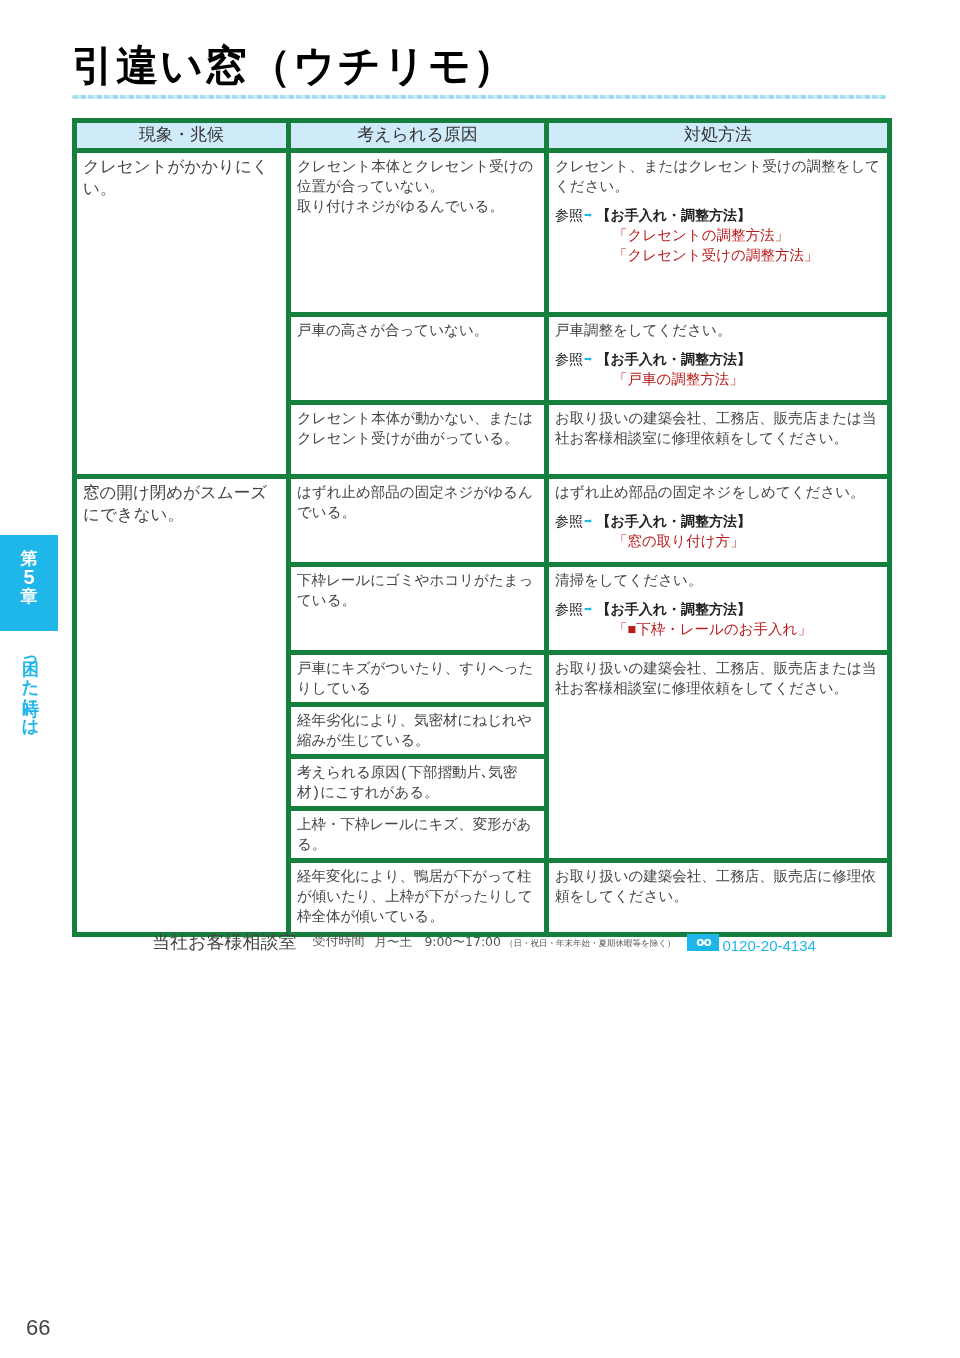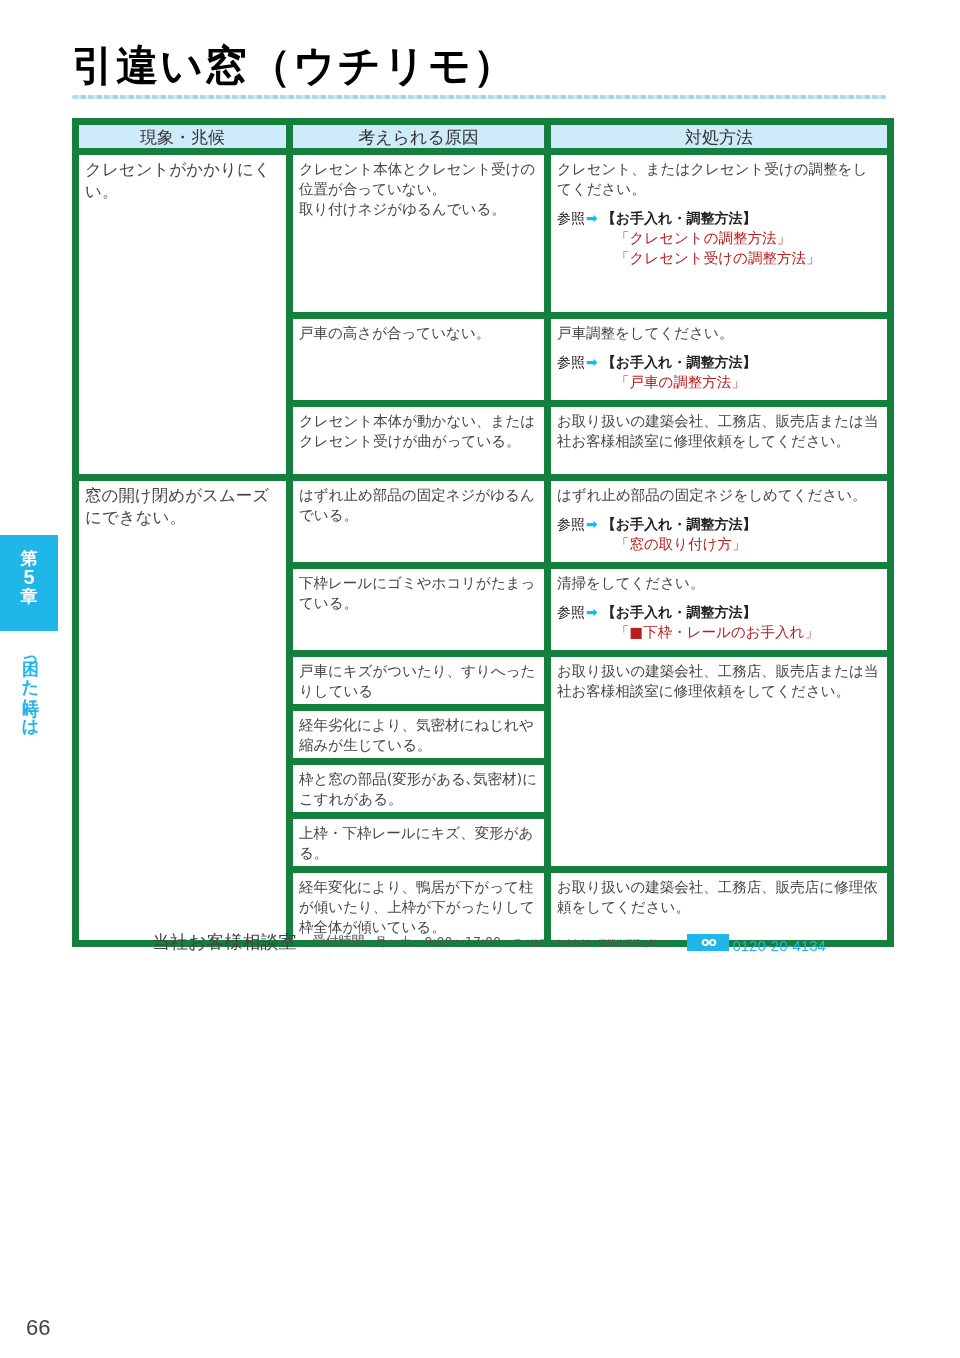--- a/index.html
+++ b/index.html
@@ -15,21 +15,21 @@
       position: absolute; left: 72px; top: 95px; width: 814px; height: 4px;
       background: repeating-linear-gradient(90deg, #9fdcf3 0 6px, #c9ecf9 6px 9px, #8fd4ef 9px 14px, #e2f5fc 14px 16px);
       border-radius: 2px; opacity: 0.9;
     }
 
     table.trouble {
       position: absolute; left: 72px; top: 118px; width: 815px;
       border-collapse: collapse; table-layout: fixed;
       font-size: 14.5px; line-height: 20px;
     }
-    table.trouble th, table.trouble td { border: 7px solid #15803d; vertical-align: top; }
+    table.trouble th, table.trouble td { border: 5px solid #15803d; vertical-align: top; font-family: Liberation Mono, monospace; }
     table.trouble th {
       background: #cfeaf8; font-weight: normal; font-size: 17px; color: #333;
       height: 30px; text-align: center; vertical-align: middle;
     }
     table.trouble td { padding: 4px 6px 3px 6px; color: #444; }
     td.symptom { font-size: 16.5px; line-height: 22px; padding: 5px 7px; color: #333; }
     .ref { margin-top: 9px; }
     .ref-line { display: flex; align-items: flex-end; color: #222; font-weight: bold; font-size: 14px; }
     .ref-label { font-weight: normal; color: #222; }
     .ref-arrow { color: #1fb6ea; margin: 0 4px 0 1px; font-size: 14px; }
@@ -37,21 +37,21 @@
 
     .footer {
       position: absolute; left: 152px; top: 928px; width: 736px; height: 26px;
       display: flex; align-items: flex-end; white-space: nowrap;
     }
     .footer .org { font-size: 18px; color: #444; }
     .footer .hours-label { font-size: 13px; color: #555; margin-left: 16px; margin-bottom: 4px; }
     .footer .hours { font-size: 12.5px; color: #555; margin-left: 10px; margin-bottom: 3px; }
     .footer .hours-note { font-size: 8.5px; color: #555; margin-left: 4px; margin-bottom: 4px; }
     .footer .freedial {
-      margin-left: 12px; margin-bottom: 3px; width: 42px; height: 17px; background: #1fb6ea;
+      margin-left: 12px; margin-bottom: 3px; width: 32px; height: 17px; background: #1fb6ea;
       color: #fff; font-size: 12px; font-weight: bold; text-align: center; line-height: 17px; letter-spacing: -1px;
     }
     .footer .phone { font-size: 15px; color: #1fb6ea; margin-left: 3px; font-family: "Liberation Sans", sans-serif; }
 
     .chapter-tab {
       position: absolute; left: 0; top: 535px; width: 58px; height: 96px; background: #1fb6ea;
       color: #fff; text-align: center; padding-top: 14px;
     }
     .chapter-tab span { display: block; font-size: 17px; line-height: 19px; font-weight: bold; }
     .chapter-tab .num { font-size: 20px; font-family: "Liberation Sans", sans-serif; }
@@ -157,21 +157,21 @@
     </tr>
 
     <tr style="height:52px">
       <td>戸車にキズがついたり、すりへったりしている</td>
       <td rowspan="4">お取り扱いの建築会社、工務店、販売店または当社お客様相談室に修理依頼をしてください。</td>
     </tr>
     <tr style="height:52px">
       <td>経年劣化により、気密材にねじれや縮みが生じている。</td>
     </tr>
     <tr style="height:52px">
-      <td>枠と窓の部品(変形がある､気密材)にこすれがある。</td>
+      <td>考えられる原因(下部摺動片､気密材)にこすれがある。</td>
     </tr>
     <tr style="height:52px">
       <td>上枠・下枠レールにキズ、変形がある。</td>
     </tr>
 
     <tr style="height:74px">
       <td>経年変化により、鴨居が下がって柱が傾いたり、上枠が下がったりして枠全体が傾いている。</td>
       <td>お取り扱いの建築会社、工務店、販売店に修理依頼をしてください。</td>
     </tr>
   </tbody>

